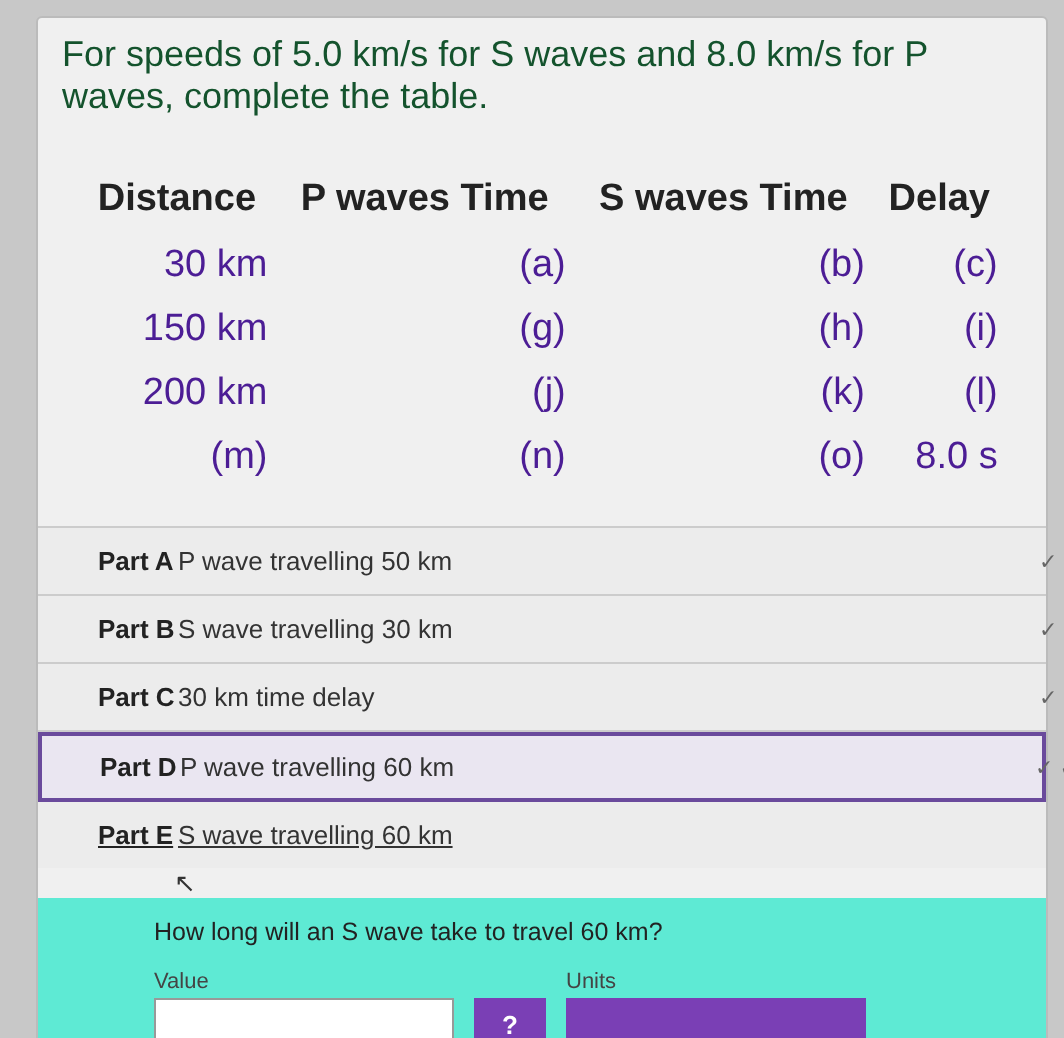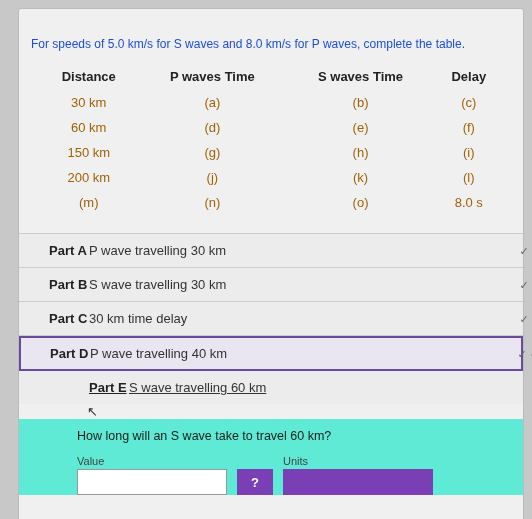--- a/index.html
+++ b/index.html
@@ -15,40 +15,39 @@
   .page {
     background: #f0f0f0;
     margin: 8px 8px 0 18px;
     border: 1px solid #bbb;
     border-radius: 3px 3px 0 0;
     height: 100%;
     position: relative;
   }
   .instruction {
     padding: 8px 12px 12px 12px;
-    font-size: 12px;
-    color: #1d4ed8;
-    margin-top: 20px;
+    font-size: 18px;
+    color: #14532d;
   }
   table.data {
     width: 92%;
-    margin: 0 auto 18px auto;
+    margin: 12px auto 18px auto;
     border-collapse: collapse;
-    font-size: 13px;
+    font-size: 19px;
   }
   table.data th {
     text-align: center;
     font-weight: bold;
     padding: 6px 4px;
     color: #222;
   }
   table.data td {
-    text-align: center;
+    text-align: right;
     padding: 5px 4px;
-    color: #a16207;
+    color: #4c1d95;
   }
   .parts {
     border-top: 1px solid #ccc;
   }
   .part-row {
     display: flex;
     align-items: center;
     padding: 9px 14px;
     border-bottom: 1px solid #ccc;
     background: #ececec;
@@ -61,21 +60,21 @@
   }
   .part-row .label {
     font-weight: bold;
     width: 56px;
     color: #222;
     padding-left: 16px;
   }
   .part-row .desc {
     color: #333;
   }
-  .part-row.link .label { text-decoration: underline; margin-left: 40px; }
+  .part-row.link .label { text-decoration: underline; }
   .part-row.link .desc { text-decoration: underline; }
   .part-row .chevs {
     position: absolute;
     right: -18px;
     top: 50%;
     transform: translateY(-50%);
     display: flex;
     gap: 6px;
     color: #666;
     font-size: 11px;
@@ -138,26 +137,20 @@
       </tr>
     </thead>
     <tbody>
       <tr>
         <td>30 km</td>
         <td>(a)</td>
         <td>(b)</td>
         <td>(c)</td>
       </tr>
       <tr>
-        <td>60 km</td>
-        <td>(d)</td>
-        <td>(e)</td>
-        <td>(f)</td>
-      </tr>
-      <tr>
         <td>150 km</td>
         <td>(g)</td>
         <td>(h)</td>
         <td>(i)</td>
       </tr>
       <tr>
         <td>200 km</td>
         <td>(j)</td>
         <td>(k)</td>
         <td>(l)</td>
@@ -167,36 +160,36 @@
         <td>(n)</td>
         <td>(o)</td>
         <td>8.0 s</td>
       </tr>
     </tbody>
   </table>
 
   <div class="parts">
     <div class="part-row">
       <span class="label">Part A</span>
-      <span class="desc">P wave travelling 30 km</span>
+      <span class="desc">P wave travelling 50 km</span>
       <span class="chevs">✓ ✓</span>
     </div>
     <div class="part-row">
       <span class="label">Part B</span>
       <span class="desc">S wave travelling 30 km</span>
       <span class="chevs">✓ ✓</span>
     </div>
     <div class="part-row">
       <span class="label">Part C</span>
       <span class="desc">30 km time delay</span>
       <span class="chevs">✓ ✓</span>
     </div>
     <div class="part-row selected">
       <span class="label">Part D</span>
-      <span class="desc">P wave travelling 40 km</span>
+      <span class="desc">P wave travelling 60 km</span>
       <span class="chevs">✓ ✓</span>
     </div>
     <div class="part-row link" style="border-bottom:none;">
       <span class="label">Part E</span>
       <span class="desc">S wave travelling 60 km</span>
 
     </div>
     <div class="cursor-icon">↖</div>
 
     <div class="question-block">

